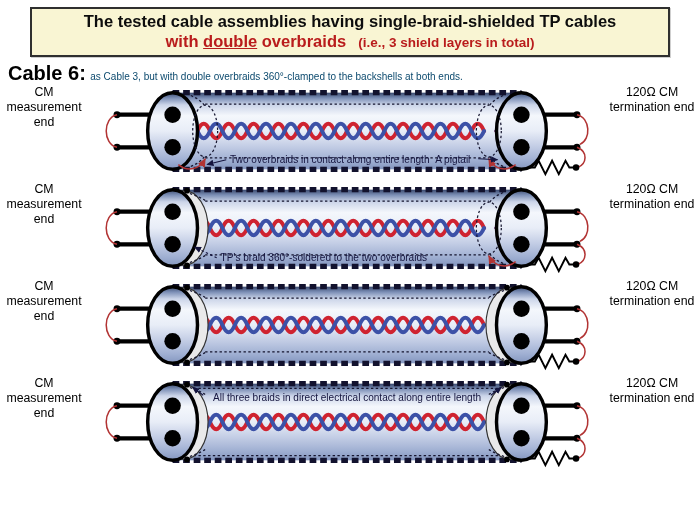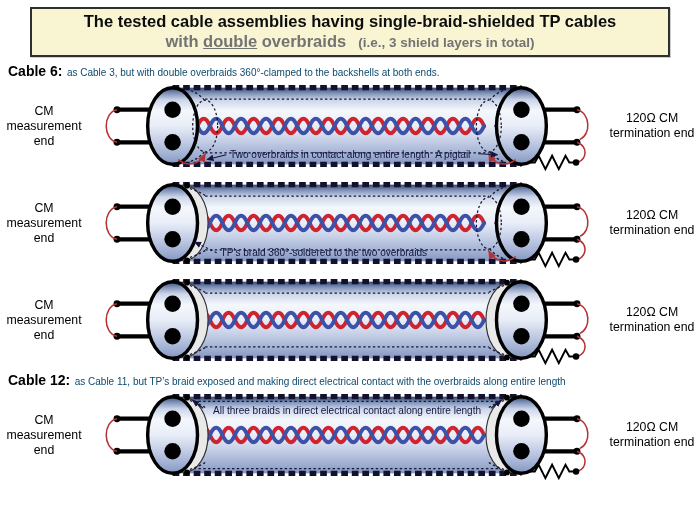--- a/index.html
+++ b/index.html
@@ -1,26 +1,26 @@
 <!DOCTYPE html>
 <html><head>
 <meta charset="utf-8">
 <style>
   html,body{margin:0;padding:0}
   body{width:700px;height:525px;background:#ffffff;font-family:"Liberation Sans",sans-serif;overflow:hidden}
   .titlebox{width:634px;margin:7px auto 2px;border:2px solid #2f2f2f;background:#f9f5d3;text-align:center;padding:2px 1px 4px;box-shadow:1px 1px 0 #cfcfcf}
   .t1{font-size:16.5px;font-weight:bold;color:#0d0d0d;line-height:1.25}
-  .t2{font-size:16.5px;font-weight:bold;color:#737373;line-height:1.2}
+  .t2{font-size:16.5px;font-weight:bold;color:#b91c1c;line-height:1.2}
   .t2 .note{font-size:13.5px;margin-left:12px}
   .u{text-decoration:underline}
   .section{margin-top:5px}
   .heading{margin-left:8px;white-space:nowrap}
-  .cname{font-size:14px;font-weight:bold;color:#000}
+  .cname{font-size:20px;font-weight:bold;color:#000}
   .cdesc{font-size:10px;color:#0c4a6e}
-  .row{display:flex;align-items:center;height:92px}
+  .row{display:flex;align-items:flex-start;height:92px}
   .endlabel{font-size:12.3px;text-align:center;line-height:1.22;white-space:pre-line;color:#000;flex:none}
   .el-left{width:88px}
   .el-right{width:92px}
   svg.cable{width:518px;height:92px;flex:none;display:block}
   .dt{fill:none;stroke:#15152f;stroke-width:1.3;stroke-dasharray:2.5 2.5}
   .ann{font-size:10.5px;fill:#14143e}
   .annarrow{stroke:#14143e;stroke-width:1.2;fill:none;marker-end:url(#arrN)}
   .wr{stroke:#cf2330;stroke-width:4.2;fill:none;stroke-linecap:round}
   .wb{stroke:#3c51a7;stroke-width:4.2;fill:none;stroke-linecap:round}
   .defsvg{position:absolute;width:0;height:0}
@@ -188,24 +188,20 @@
       <use href="#bandR"></use>
       <use href="#shellL"></use>
       <use href="#shellR"></use>
     </svg>
     <div class="endlabel el-right">120Ω CM
 termination end</div>
   </div>
 </div>
 
 <div class="section">
-  <div class="heading">
-    <span class="cname">Cable 12:</span>
-    <span class="cdesc"><span>as Cable 11, but TP’s braid exposed and making direct electrical contact with the overbraids along entire length</span><span class="u"></span><span></span></span>
-  </div>
   <div class="row">
     <div class="endlabel el-left">CM
 measurement
 end</div>
     <svg class="cable" viewBox="0 0 520 96">
       <use href="#body"></use>
       <line x1="100" y1="13" x2="420" y2="13" class="dt"></line>
       <line x1="100" y1="83" x2="420" y2="83" class="dt"></line>
       <use href="#tp"></use>
       <use href="#bandL"></use>

